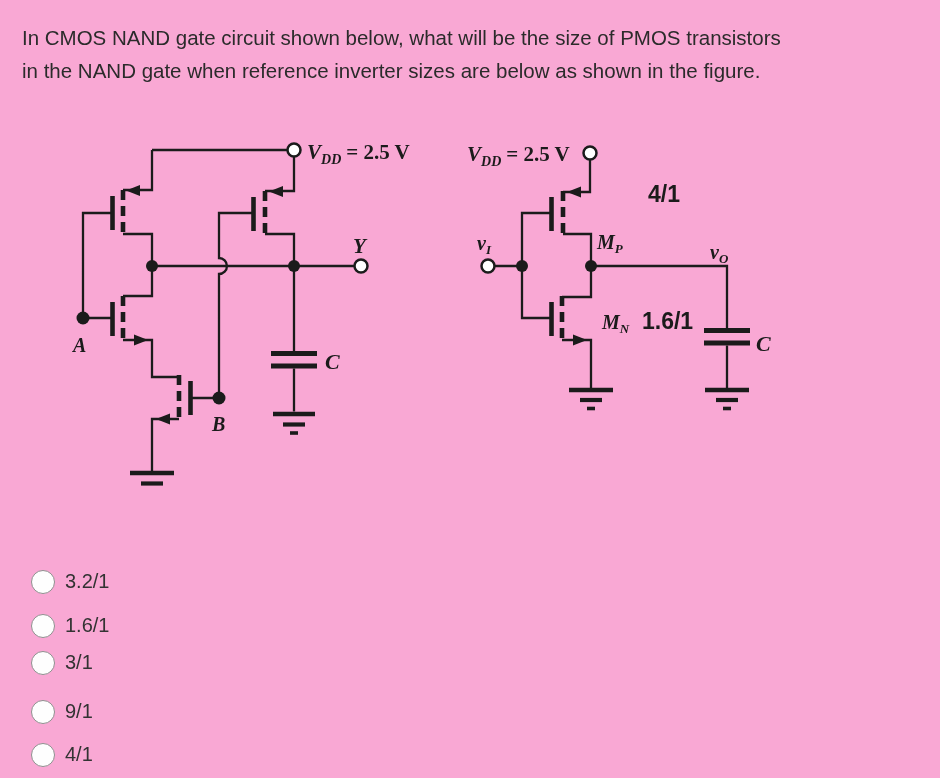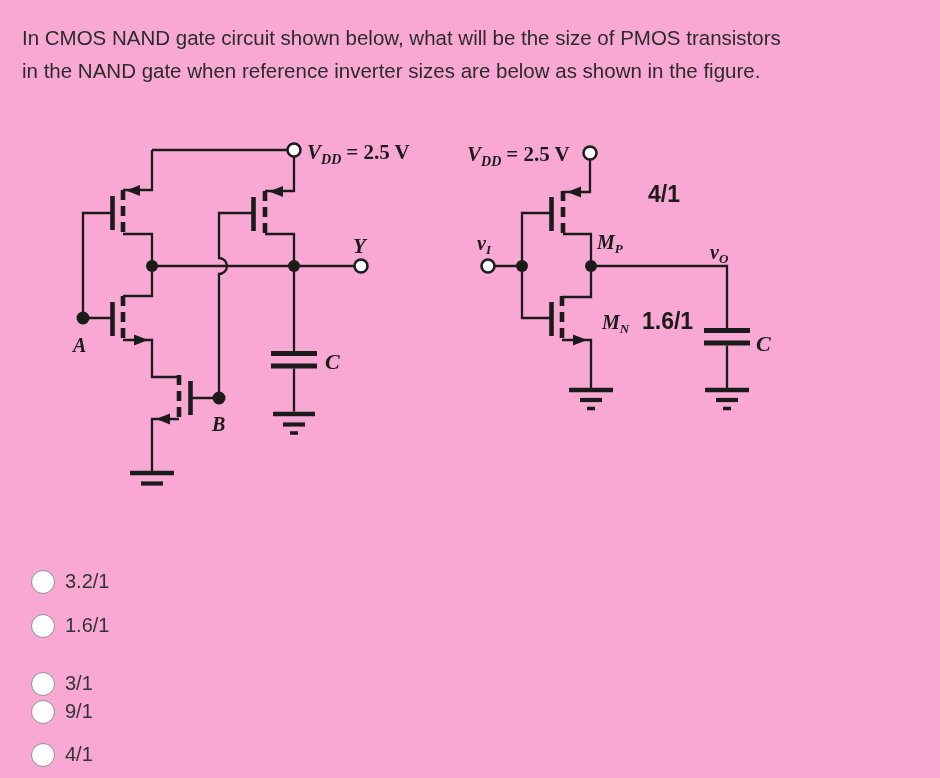--- a/index.html
+++ b/index.html
@@ -170,21 +170,21 @@
   </svg>
 
   <div class="option-row" style="top:570px">
     <div class="radio"></div>
     <div class="option-label">3.2/1</div>
   </div>
   <div class="option-row" style="top:614px">
     <div class="radio"></div>
     <div class="option-label">1.6/1</div>
   </div>
-  <div class="option-row" style="top:672px">
+  <div class="option-row" style="top:651px">
     <div class="radio"></div>
     <div class="option-label">3/1</div>
   </div>
   <div class="option-row" style="top:700px">
     <div class="radio"></div>
     <div class="option-label">9/1</div>
   </div>
   <div class="option-row" style="top:743px">
     <div class="radio"></div>
     <div class="option-label">4/1</div>

